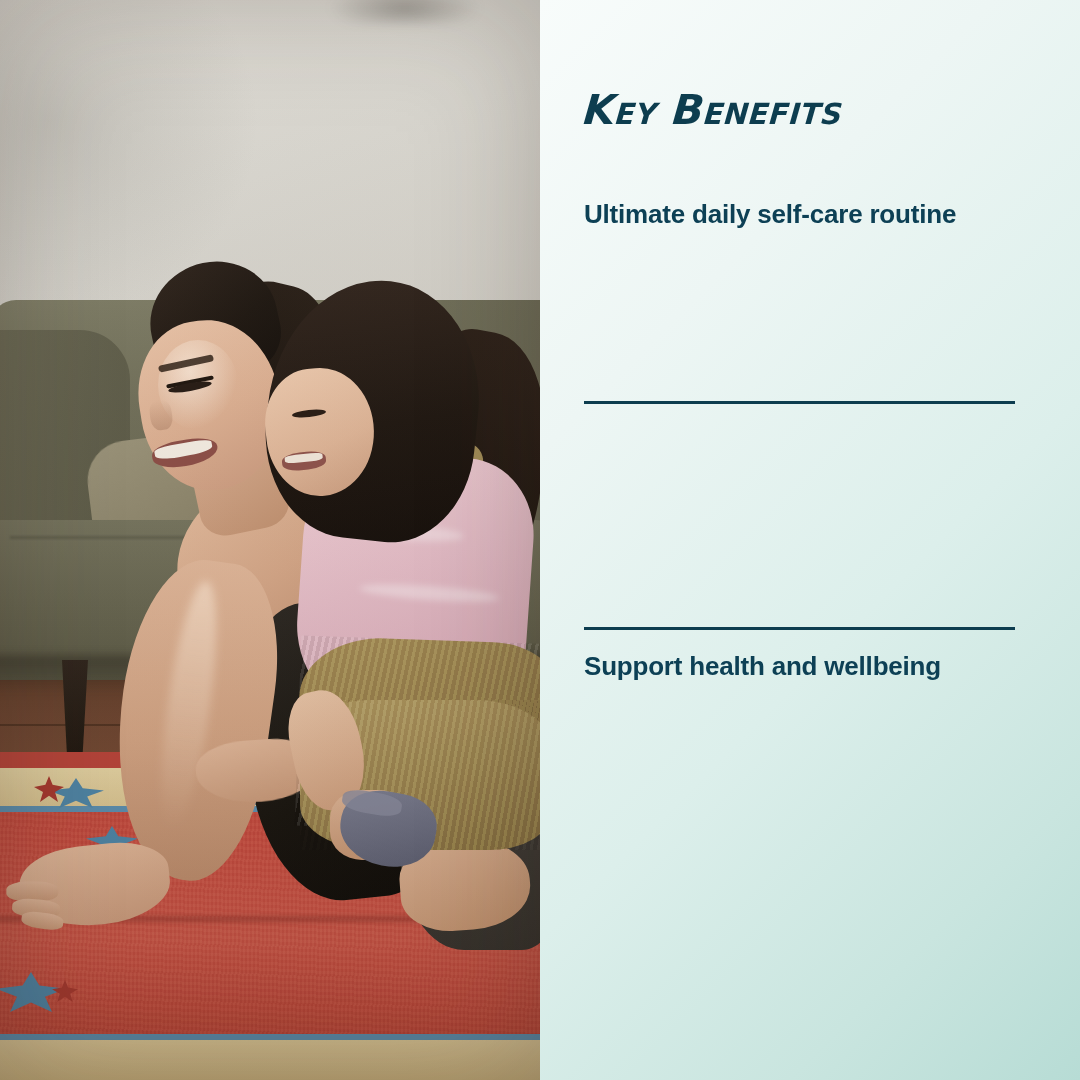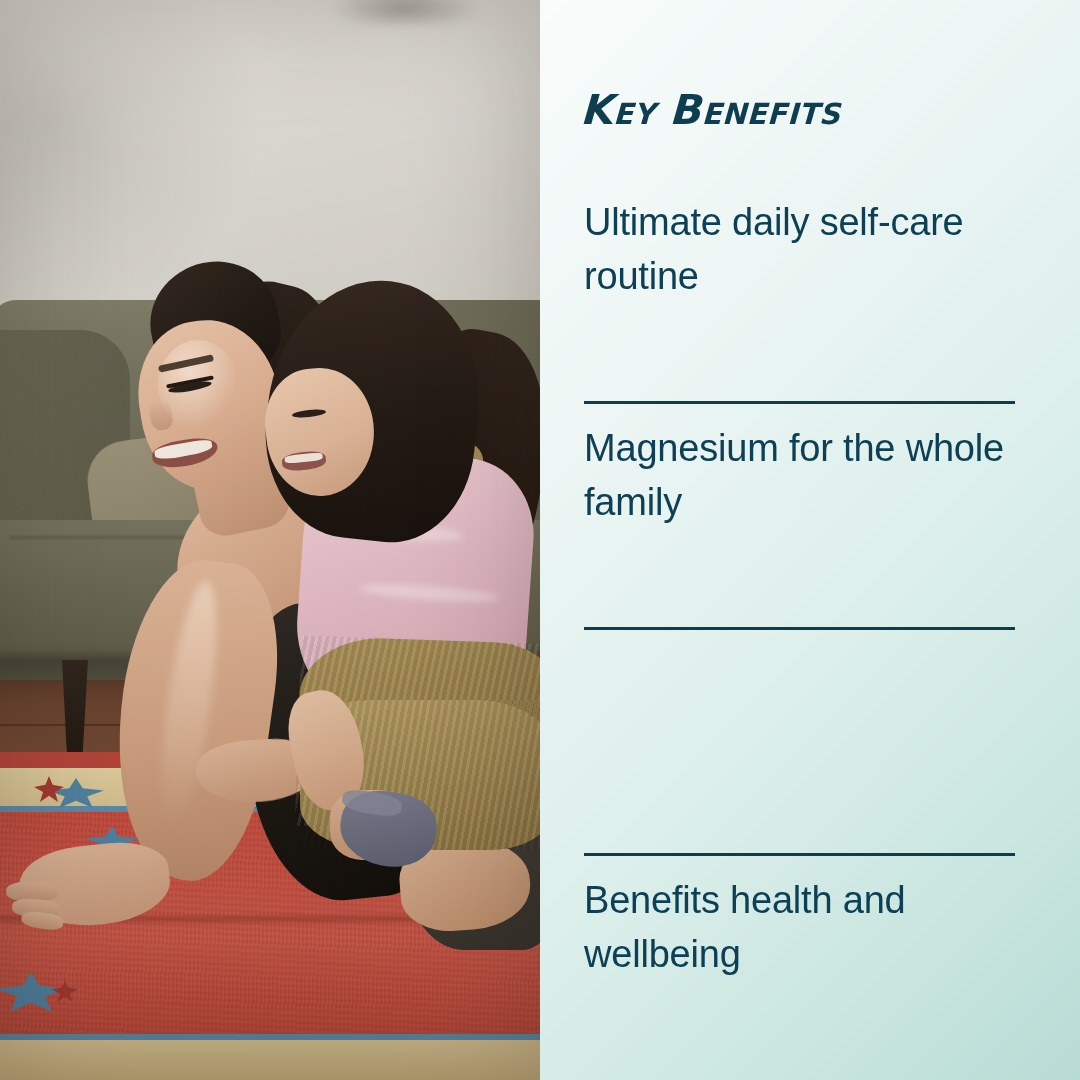--- a/index.html
+++ b/index.html
@@ -371,22 +371,22 @@
     width:432px;
   }
 
   .benefit-item {
     height:226px;
     position:relative;
   }
 
   .benefit-text {
     font-family:"Liberation Sans", sans-serif;
-    font-size:38px;
-    font-weight:400;
+    font-size:26px;
+    font-weight:700;
     line-height:1.42;
     letter-spacing:-.2px;
     color:#0d4055;
     width:420px;
   }
 
   .benefit-rule {
     position:absolute;
     left:0; bottom:18px;
     width:431px; height:3px;
@@ -499,30 +499,26 @@
 
     <div class="panel-title">Key Benefits</div>
 
     <div class="benefit-list">
 
       <div class="benefit-item">
         <div class="benefit-text">Ultimate daily self-care routine</div>
         <div class="benefit-rule"></div>
       </div>
 
-      <div class="benefit-item">
-        <div class="benefit-text">Magnesium for the whole family</div>
-        <div class="benefit-rule"></div>
-      </div>
 
       <div class="benefit-item">
         <div class="benefit-rule"></div>
       </div>
 
       <div class="benefit-item">
-        <div class="benefit-text">Benefits health and wellbeing</div>
+        <div class="benefit-text">Support health and wellbeing</div>
 
       </div>
 
     </div>
   </div>
 
 </div>
 
 </body></html>

